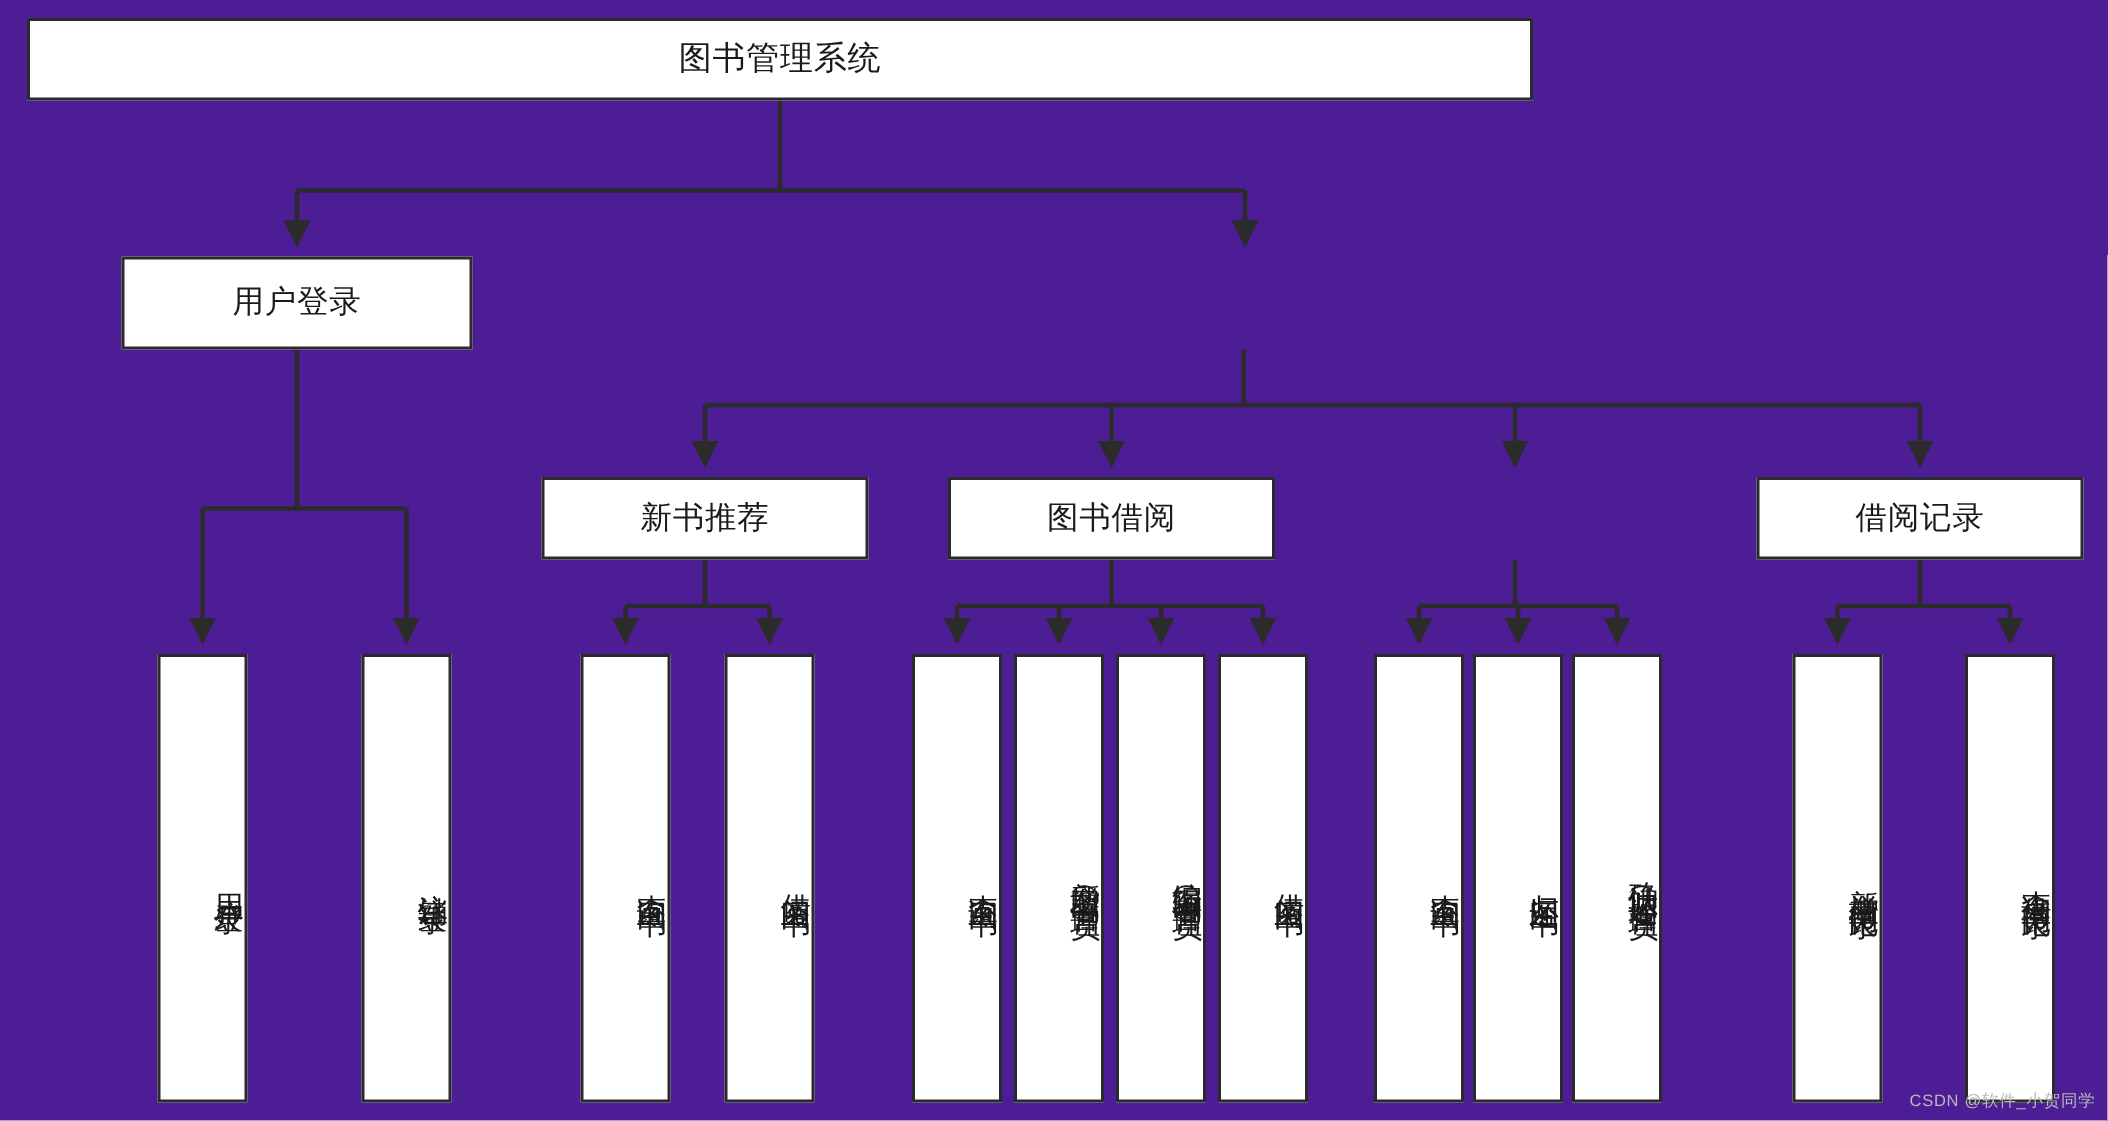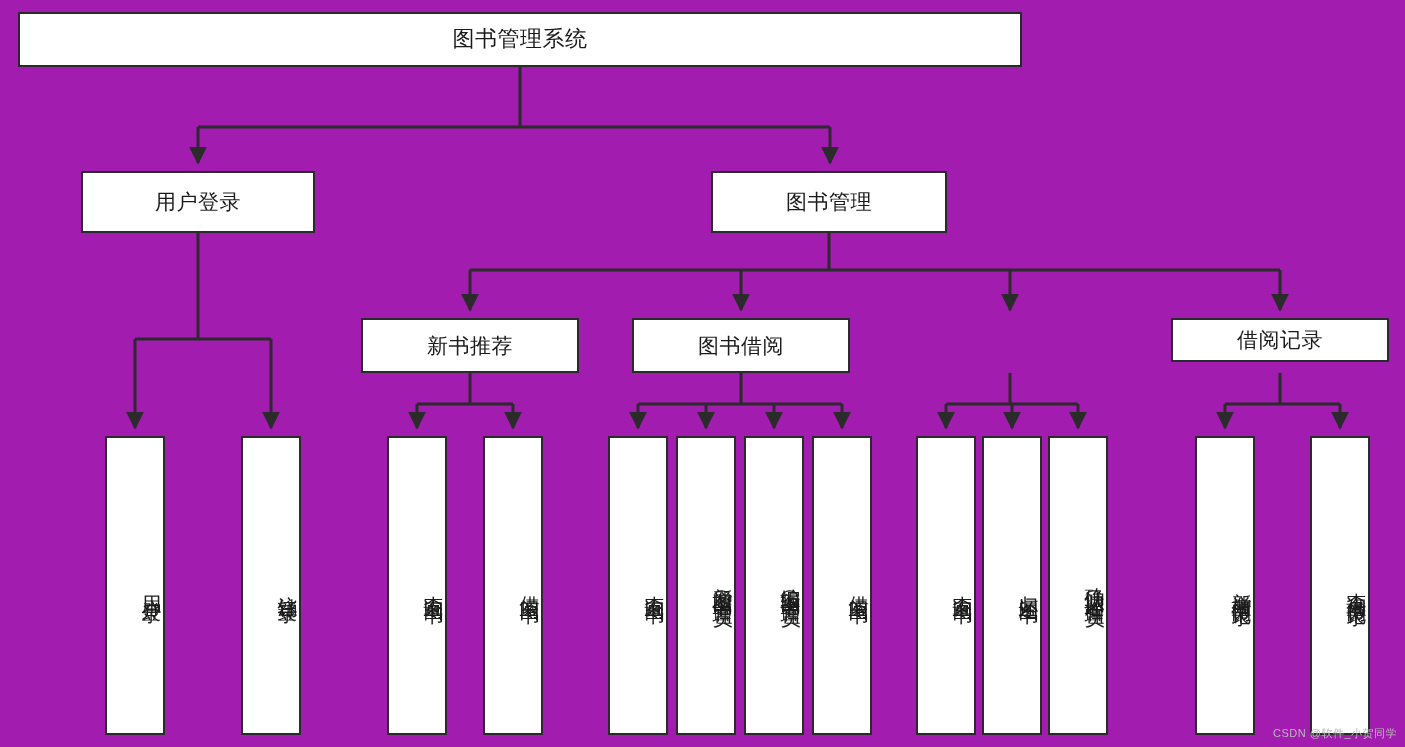--- a/index.html
+++ b/index.html
@@ -7,21 +7,21 @@
     padding: 0;
     background: #ffffff;
   }
   body {
     font-family: "Liberation Sans", "DejaVu Sans", sans-serif;
   }
   #canvas {
     position: relative;
     width: 1405px;
     height: 747px;
-    background: #a21caf;
+    background: #4c1d95;
     overflow: hidden;
   }
   #edges {
     position: absolute;
     left: 0;
     top: 0;
     width: 1405px;
     height: 747px;
   }
   .node {
@@ -125,31 +125,28 @@
     </g>
   </svg>
 
   <div class="node horiz root" style="left:18px; top:12px; width:1004px; height:55px;">
     <span>图书管理系统</span>
   </div>
 
   <div class="node horiz" style="left:81px; top:171px; width:234px; height:62px;">
     <span>用户登录</span>
   </div>
-  <div class="node horiz" style="left:711px; top:171px; width:236px; height:62px;">
-    <span>图书管理</span>
-  </div>
 
   <div class="node horiz" style="left:361px; top:318px; width:218px; height:55px;">
     <span>新书推荐</span>
   </div>
   <div class="node horiz" style="left:632px; top:318px; width:218px; height:55px;">
     <span>图书借阅</span>
   </div>
-  <div class="node horiz" style="left:1171px; top:318px; width:218px; height:44px;">
+  <div class="node horiz" style="left:1171px; top:318px; width:218px; height:55px;">
     <span>借阅记录</span>
   </div>
 
   <div class="node vert" style="left:105px; top:436px; width:60px; height:299px;">
     <span class="vtext">用户登录</span>
   </div>
   <div class="node vert" style="left:241px; top:436px; width:60px; height:299px;">
     <span class="vtext">注销登录</span>
   </div>
   <div class="node vert" style="left:387px; top:436px; width:60px; height:299px;">

